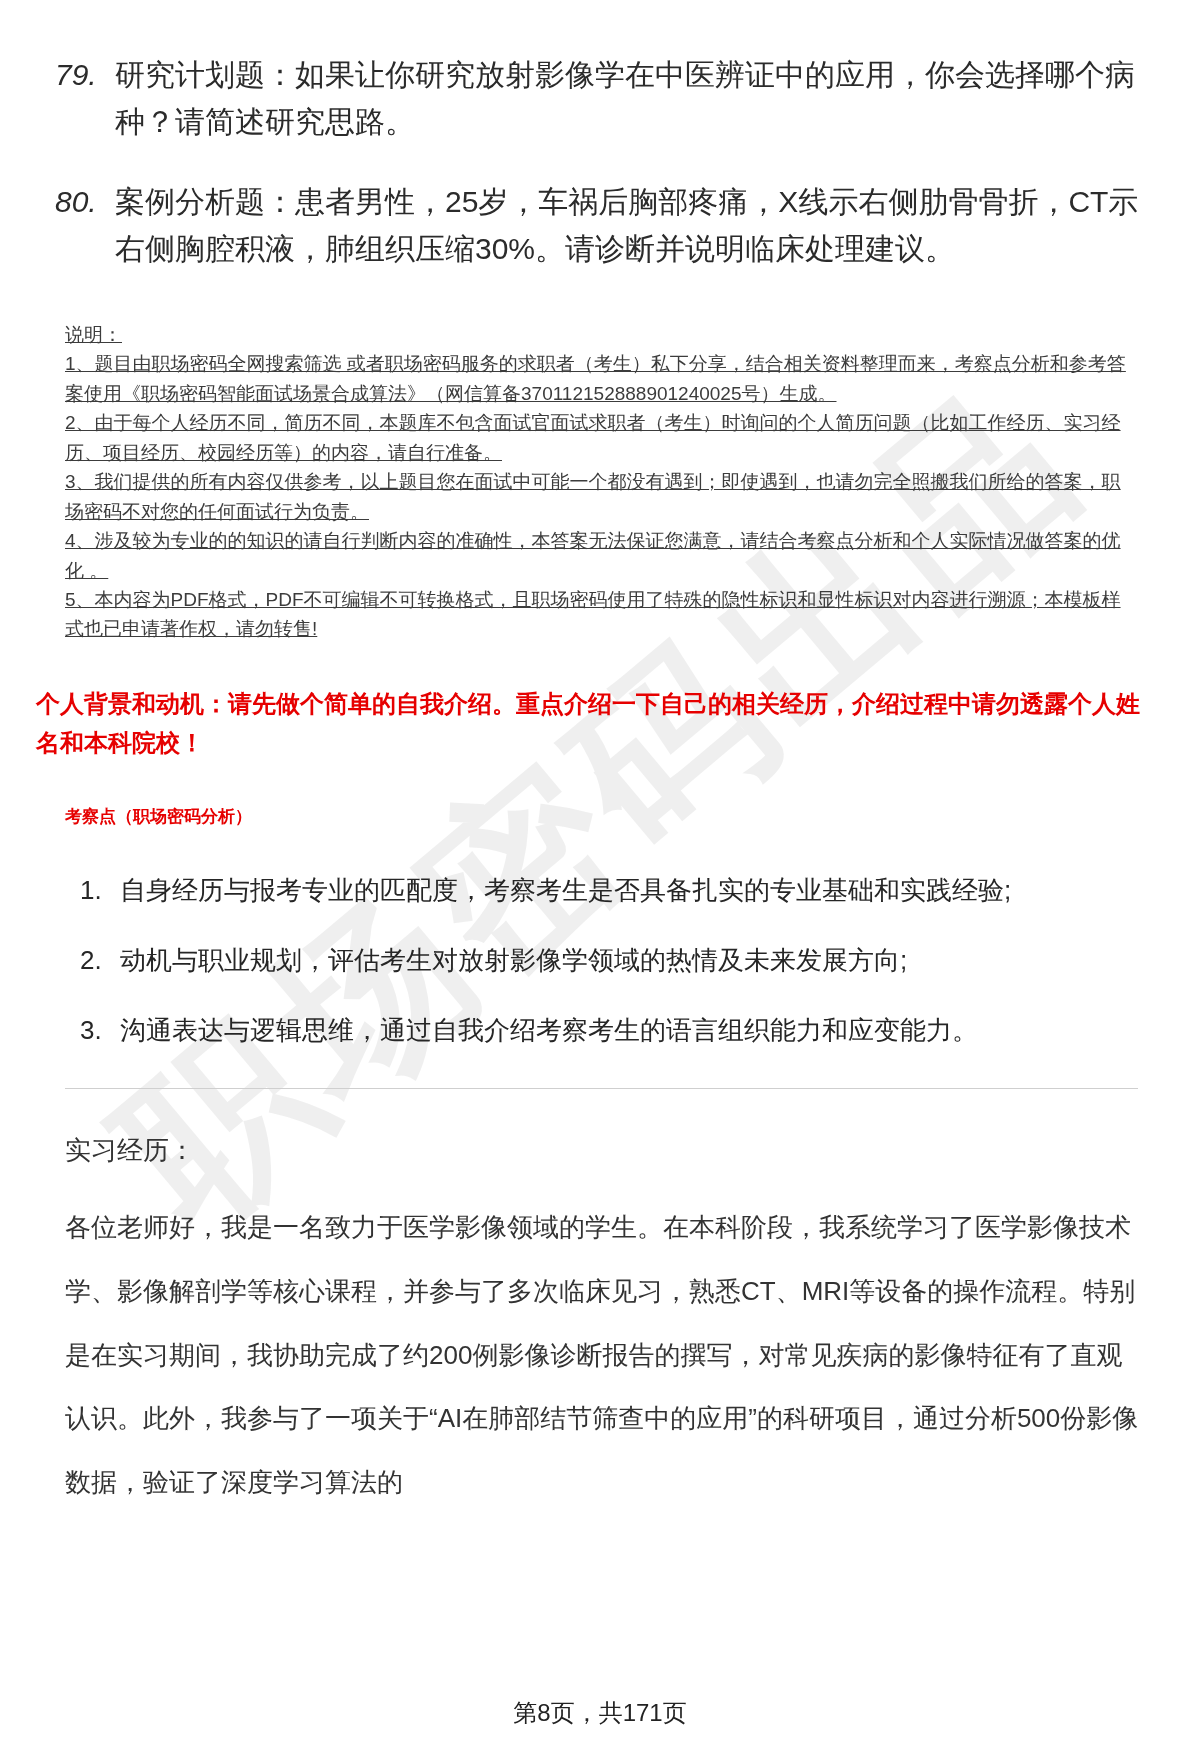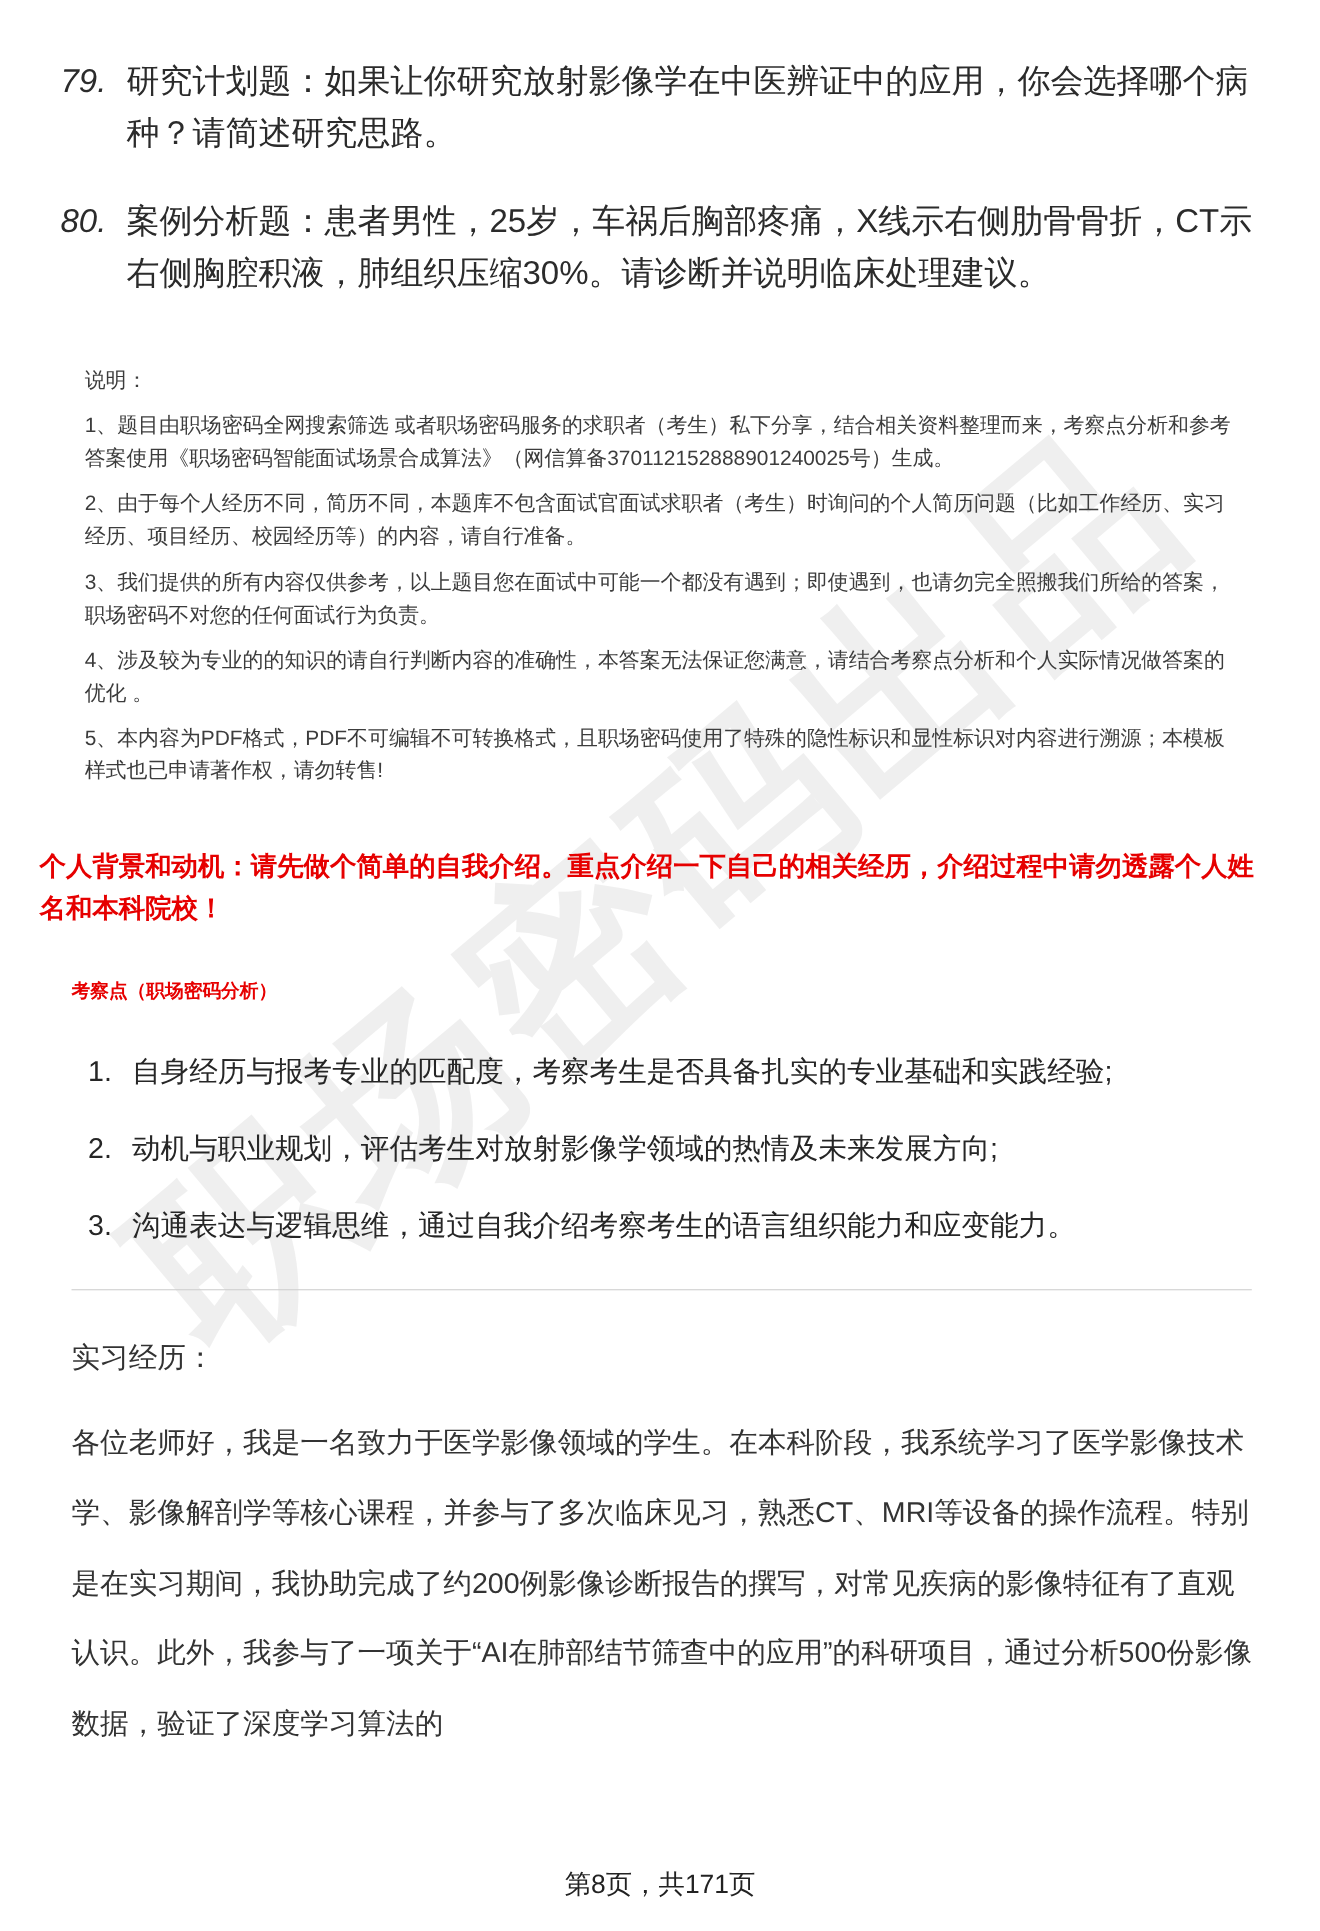--- a/index.html
+++ b/index.html
@@ -55,21 +55,21 @@
   }
   .qtext { flex: 1; }
 
   
   .notes {
     padding: 14px 62px 0 65px;
     font-size: 19px;
     line-height: 1.55;
     color: #3c3c3c;
   }
-  .notes p { margin: 12px; }
+  .notes p { margin: 0; text-decoration: underline; }
   .notes-title { margin-bottom: 2px; }
 
   
   .red-prompt {
     padding: 40px 60px 0 36px;
     font-size: 24px;
     font-weight: 700;
     line-height: 1.65;
     color: #e60000;
   }

